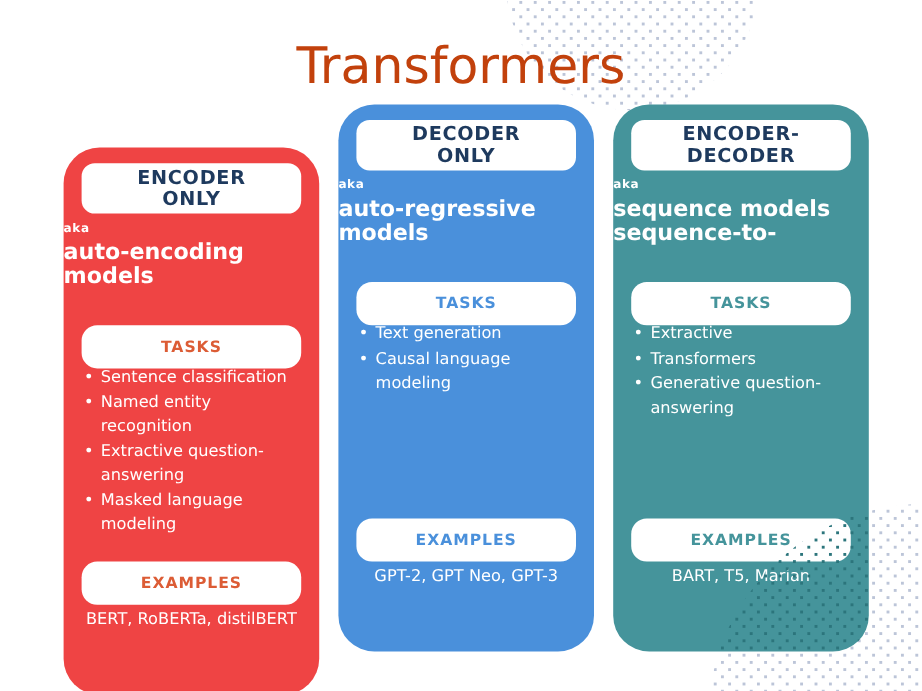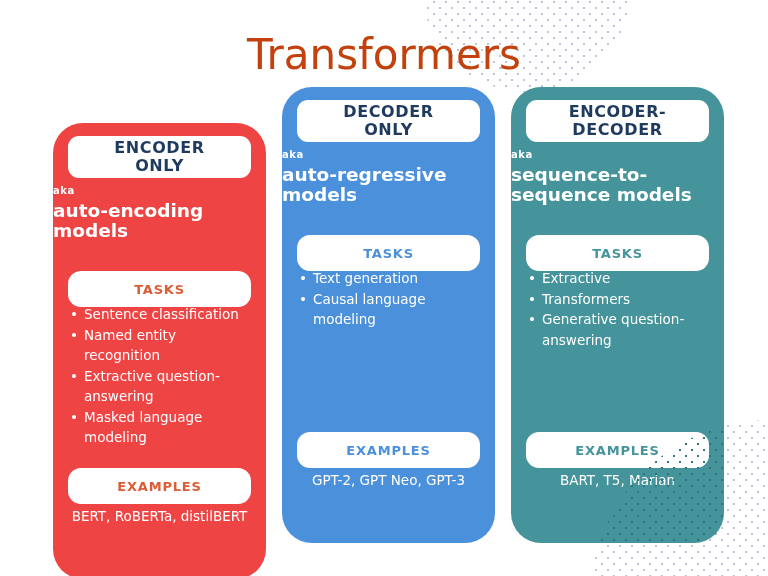--- a/index.html
+++ b/index.html
@@ -172,22 +172,22 @@
     <div class="examples-text">GPT-2, GPT Neo, GPT-3</div>
   </section>
 
   <section class="card card-2">
     <div class="header-pill">
       <span>ENCODER-</span>
       <span>DECODER</span>
     </div>
     <div class="aka">aka</div>
     <div class="model-type">
+      <span>sequence models</span>
       <span>sequence-to-</span>
-      <span>sequence models</span>
     </div>
     <div class="section-pill tasks-pill">TASKS</div>
     <ul class="task-list">
       <li>
         <span class="bullet">•</span>
         <div class="task-text">
             <span>Extractive</span>
           </div>
       </li>
       <li>

